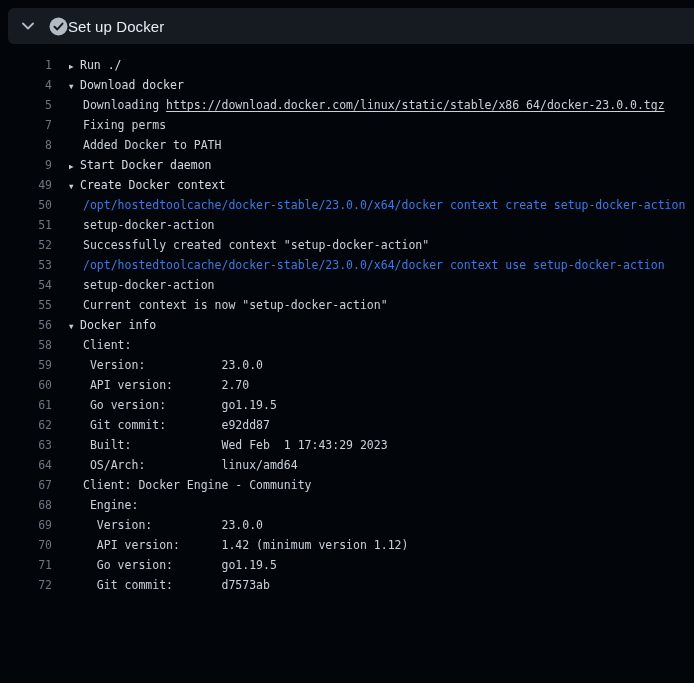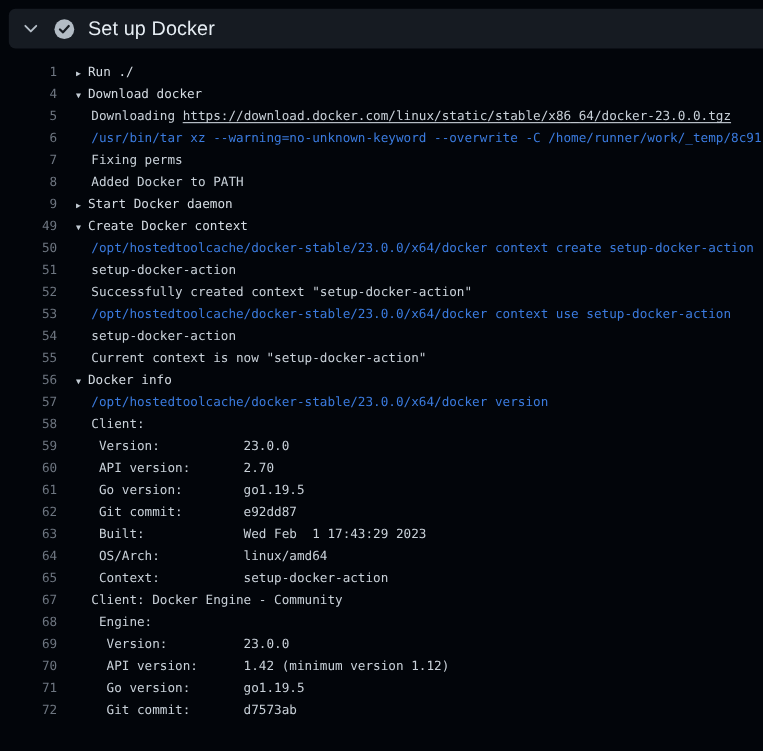--- a/index.html
+++ b/index.html
@@ -14,23 +14,22 @@
     background:#161b22;
     border-radius:6px 0 0 6px;
     display:flex;
     align-items:center;
     padding-left:13px;
     cursor:pointer;
   }
   .chev { display:inline-flex; width:14px; justify-content:center; }
   .check { display:inline-flex; margin-left:14px; }
   .title {
-    margin-left:12px;
     color:#e6edf3;
-    font-size:18px;
+    font-size:15px;
     font-weight:500;
     letter-spacing:.1px;
   }
   .log {
     padding-top:11px;
     font-family:"DejaVu Sans Mono","Liberation Mono",monospace;
     font-size:11.5px;
   }
   .row {
     height:20px;
@@ -84,40 +83,37 @@
       <path d="M5.5 9.8 L8.3 12.4 L13.5 6.6" fill="none" stroke="#161b22" stroke-width="2" stroke-linecap="round" stroke-linejoin="round"></path>
     </svg>
   </span>
   <span class="title">Set up Docker</span>
 </div>
 
 <div class="log">
     <div class="row"><span class="num">1</span><span class="content group"><span class="arrow">▶</span><span>Run ./</span></span></div>
     <div class="row"><span class="num">4</span><span class="content group"><span class="arrow">▼</span><span>Download docker</span></span></div>
     <div class="row"><span class="num">5</span><span class="content text"><span>Downloading </span><a class="loglink">https://download.docker.com/linux/static/stable/x86_64/docker-23.0.0.tgz</a></span></div>
-    <div class="row"><span class="num">6</span><span class="content cmd">/usr/bin/tar xz --warning=no-unknown-keyword --overwrite -C /home/runner/work/_temp/8c91</span></div>
     <div class="row"><span class="num">7</span><span class="content text">Fixing perms</span></div>
     <div class="row"><span class="num">8</span><span class="content text">Added Docker to PATH</span></div>
     <div class="row"><span class="num">9</span><span class="content group"><span class="arrow">▶</span><span>Start Docker daemon</span></span></div>
     <div class="row"><span class="num">49</span><span class="content group"><span class="arrow">▼</span><span>Create Docker context</span></span></div>
     <div class="row"><span class="num">50</span><span class="content cmd">/opt/hostedtoolcache/docker-stable/23.0.0/x64/docker context create setup-docker-action</span></div>
     <div class="row"><span class="num">51</span><span class="content text">setup-docker-action</span></div>
     <div class="row"><span class="num">52</span><span class="content text">Successfully created context "setup-docker-action"</span></div>
     <div class="row"><span class="num">53</span><span class="content cmd">/opt/hostedtoolcache/docker-stable/23.0.0/x64/docker context use setup-docker-action</span></div>
     <div class="row"><span class="num">54</span><span class="content text">setup-docker-action</span></div>
     <div class="row"><span class="num">55</span><span class="content text">Current context is now "setup-docker-action"</span></div>
     <div class="row"><span class="num">56</span><span class="content group"><span class="arrow">▼</span><span>Docker info</span></span></div>
-    <div class="row"><span class="num">57</span><span class="content cmd">/opt/hostedtoolcache/docker-stable/23.0.0/x64/docker version</span></div>
     <div class="row"><span class="num">58</span><span class="content text">Client:</span></div>
     <div class="row"><span class="num">59</span><span class="content text"> Version:           23.0.0</span></div>
     <div class="row"><span class="num">60</span><span class="content text"> API version:       2.70</span></div>
     <div class="row"><span class="num">61</span><span class="content text"> Go version:        go1.19.5</span></div>
     <div class="row"><span class="num">62</span><span class="content text"> Git commit:        e92dd87</span></div>
     <div class="row"><span class="num">63</span><span class="content text"> Built:             Wed Feb  1 17:43:29 2023</span></div>
     <div class="row"><span class="num">64</span><span class="content text"> OS/Arch:           linux/amd64</span></div>
-    <div class="row"><span class="num">65</span><span class="content text"> Context:           setup-docker-action</span></div>
     <div class="row"><span class="num">67</span><span class="content text">Client: Docker Engine - Community</span></div>
     <div class="row"><span class="num">68</span><span class="content text"> Engine:</span></div>
     <div class="row"><span class="num">69</span><span class="content text">  Version:          23.0.0</span></div>
     <div class="row"><span class="num">70</span><span class="content text">  API version:      1.42 (minimum version 1.12)</span></div>
     <div class="row"><span class="num">71</span><span class="content text">  Go version:       go1.19.5</span></div>
     <div class="row"><span class="num">72</span><span class="content text">  Git commit:       d7573ab</span></div>
   </div>
 
 </body></html>

